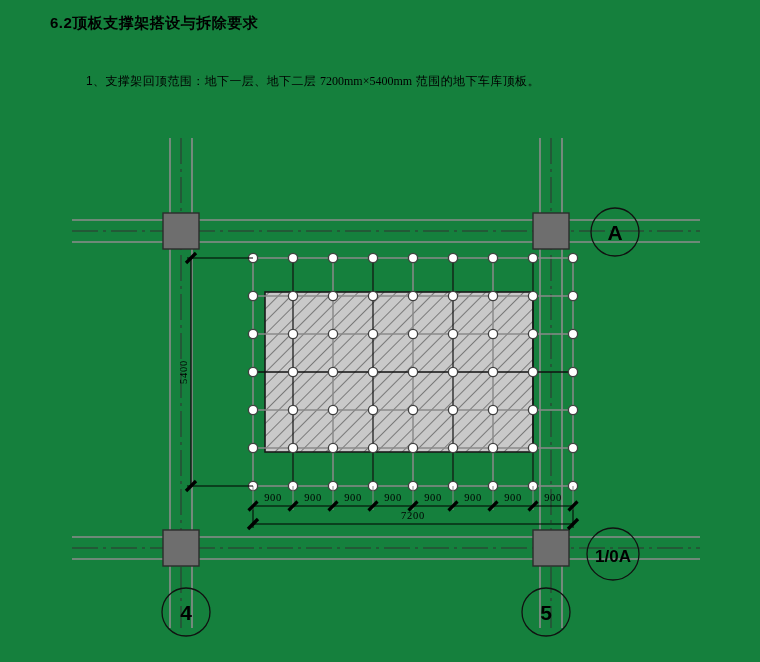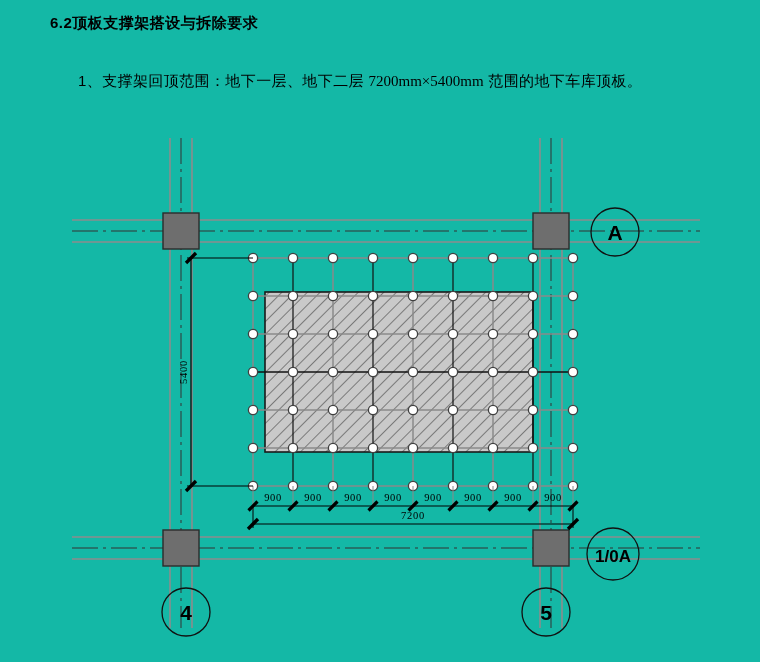--- a/index.html
+++ b/index.html
@@ -12,40 +12,40 @@
     height: 662px;
     font-family: "Liberation Sans", sans-serif;
     color: #000000;
     overflow: hidden;
     position: relative;
   }
   #page {
     position: relative;
     width: 760px;
     height: 662px;
-    background: #14b8a6;
+    background: #15803d;
   }
 
   
   .doc-heading {
     position: absolute;
     left: 50px;
     top: 14px;
     font-size: 15px;
     font-weight: bold;
     letter-spacing: 0.5px;
     white-space: nowrap;
     font-family: "Liberation Sans", sans-serif;
   }
   .doc-para {
     position: absolute;
-    left: 50px;
+    left: 58px;
     top: 64px;
     width: 660px;
-    font-size: 15px;
+    font-size: 12px;
     line-height: 34px;
     text-indent: 28px;
     letter-spacing: 0.4px;
     font-family: "Liberation Sans", sans-serif;
   }
   .doc-para .mono-num {
     font-family: "Liberation Serif", serif;
     letter-spacing: 0;
   }
 

